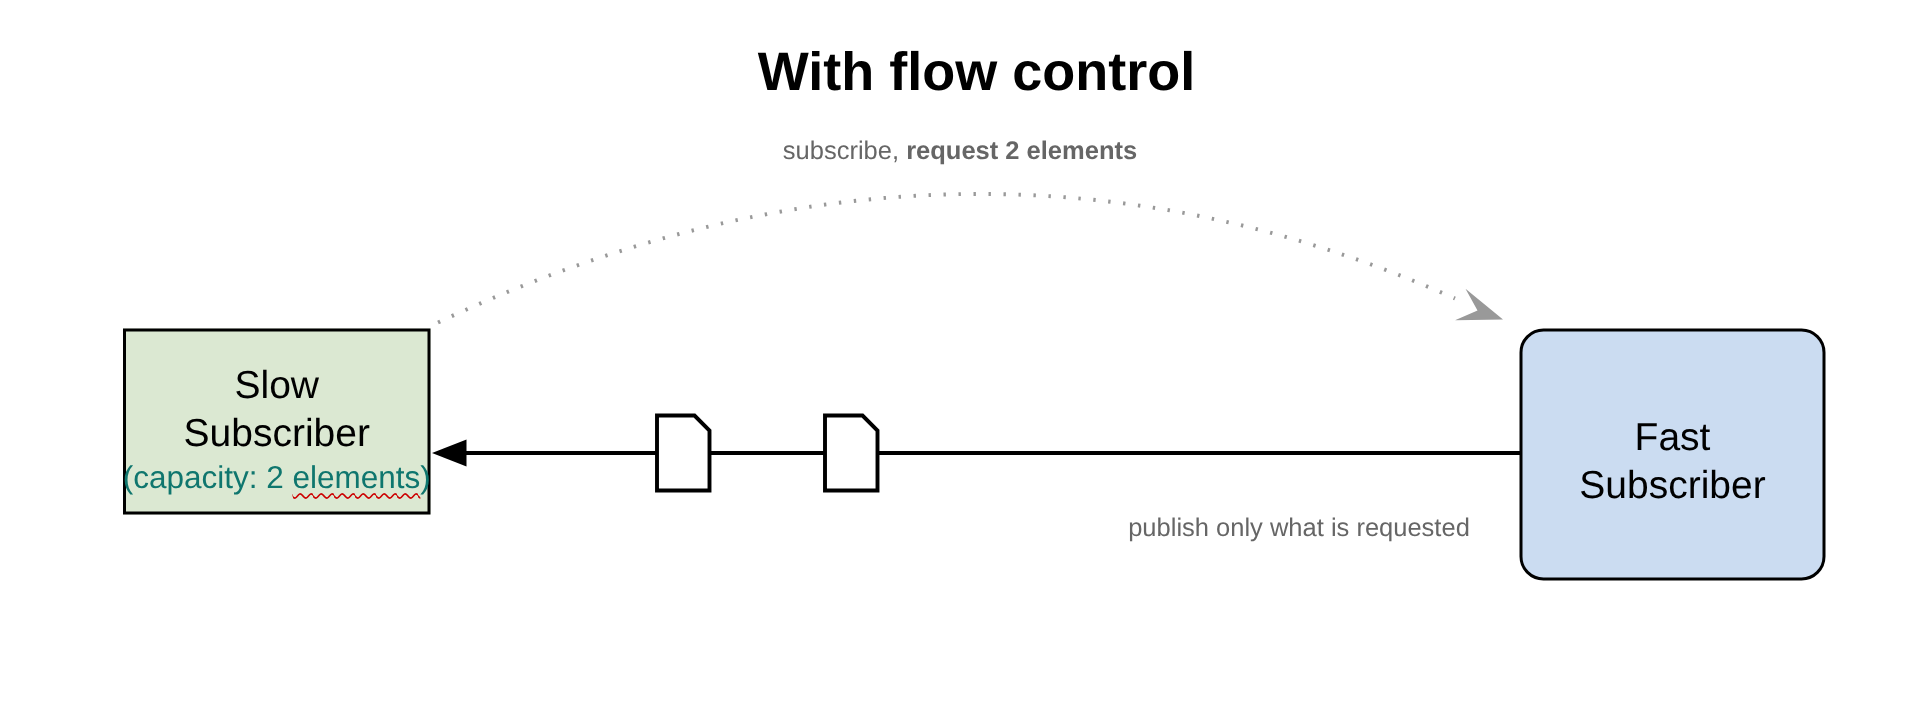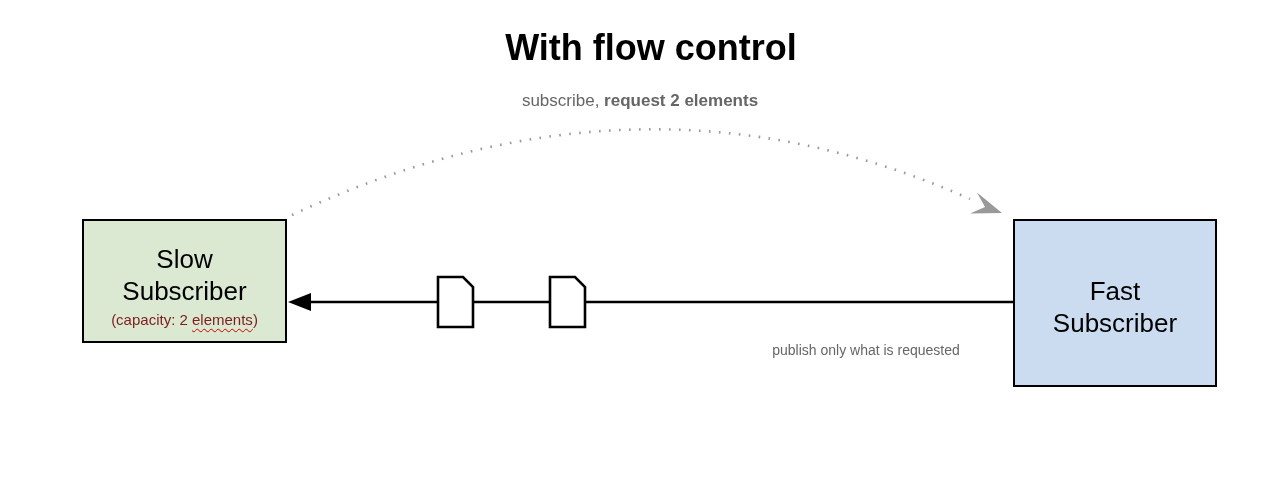--- a/index.html
+++ b/index.html
@@ -34,45 +34,45 @@
     font-size: 17px;
     color: #666666;
     white-space: nowrap;
   }
   .subscribe-label .bold { font-weight: bold; }
   .publish-label {
     position: absolute;
     left: 866px;
     top: 342px;
     transform: translateX(-50%);
-    font-size: 14px;
+    font-size: 17px;
     color: #666666;
     white-space: nowrap;
   }
   .node-box {
     position: absolute;
     box-sizing: border-box;
     border: 2px solid #000000;
     display: flex;
     flex-direction: column;
     align-items: center;
     justify-content: center;
     text-align: center;
     padding-top: 10px;
   }
   .box-subscriber { left: 82px;  top: 219px; width: 205px; height: 124px; }
-  .box-publisher  { left: 1013px; top: 219px; width: 204px; height: 168px; }
+  .box-publisher  { left: 1013px; top: 219px; width: 204px; height: 168px; border-radius: 16px; }
   .box-name {
     font-size: 26px;
     line-height: 1.22;
     color: #000000;
   }
   .box-capacity {
-    font-size: 15px;
-    color: #7f1d1d;
+    font-size: 21px;
+    color: #0f766e;
     margin-top: 3px;
     white-space: nowrap;
   }
   .squiggle {
     text-decoration-line: underline;
     text-decoration-style: wavy;
     text-decoration-color: #cc0000;
     text-decoration-thickness: 1px;
     text-underline-offset: 3px;
   }

